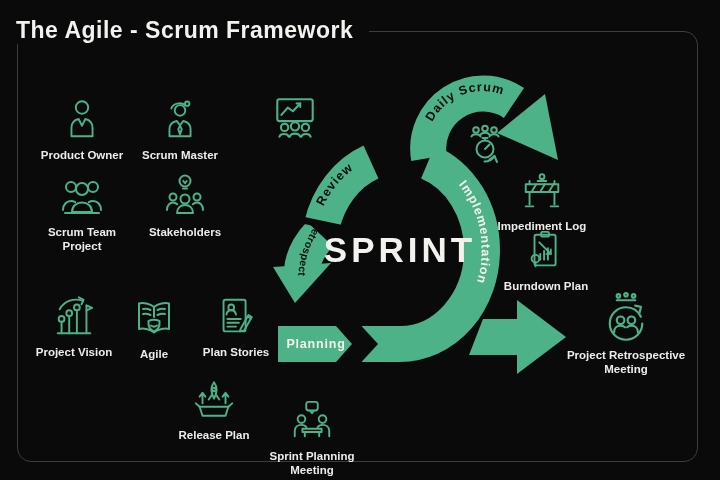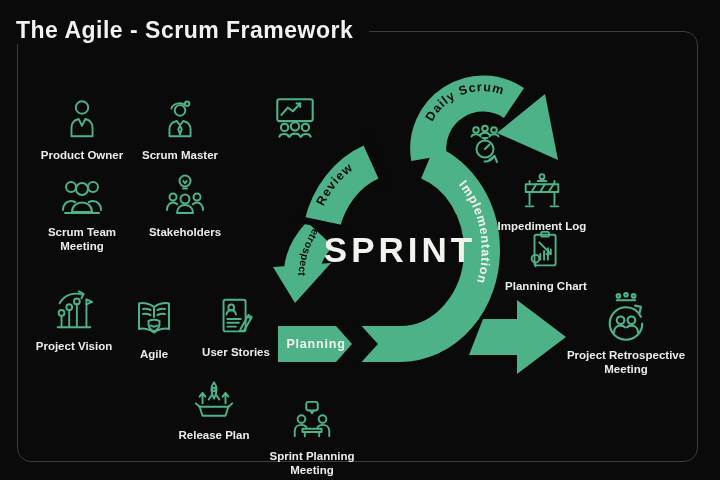--- a/index.html
+++ b/index.html
@@ -140,39 +140,39 @@
 <div class="node narrow" style="left:40px;top:172px">
   <svg class="lic" width="48" height="48" viewBox="0 0 48 48">
     <circle cx="13" cy="15" r="5"></circle>
       <circle cx="35" cy="15" r="5"></circle>
       <circle cx="24" cy="17" r="6"></circle>
     <path d="M5 38c0-6 4-9 8-9 1.8 0 3 .4 4.2 1.2"></path>
       <path d="M43 38c0-6-4-9-8-9-1.8 0-3 .4-4.2 1.2"></path>
     <path d="M14 40c0-6 4.5-9.5 10-9.5S34 34 34 40z"></path>
       <path d="M7 41h34"></path>
   </svg>
-  <div class="nlabel">Scrum Team Meeting</div>
+  <div class="nlabel">Scrum Team Project</div>
 </div>
 
 <div class="node" style="left:130px;top:172px">
   <svg class="lic" width="48" height="48" viewBox="0 0 48 48">
     <circle cx="24" cy="9" r="5.5"></circle>
       <path d="M22 16.5h4"></path>
       <path d="M22.3 9l1.7 2.2L25.7 9"></path>
     <circle cx="12" cy="25" r="3.5"></circle>
       <circle cx="36" cy="25" r="3.5"></circle>
       <circle cx="24" cy="27" r="4.5"></circle>
     <path d="M6 38c0-5 3-7.5 6-7.5 1.6 0 3 .6 4.2 1.8"></path>
       <path d="M42 38c0-5-3-7.5-6-7.5-1.6 0-3 .6-4.2 1.8"></path>
     <path d="M16 41c0-5 3.5-8 8-8s8 3 8 8z"></path>
   </svg>
   <div class="nlabel">Stakeholders</div>
 </div>
 
-<div class="node" style="left:19px;top:288px">
+<div class="node" style="left:19px;top:294px">
   <svg class="lic" width="46" height="46" viewBox="0 0 48 48">
     <path d="M7 41h34"></path>
     <circle cx="11" cy="26" r="3"></circle>
       <path d="M11 29v12"></path>
     <circle cx="19" cy="20" r="3"></circle>
       <path d="M19 23v18"></path>
     <circle cx="27" cy="14" r="3"></circle>
       <path d="M27 17v24"></path>
     <path d="M9 16C14 7 24 4 33 7"></path>
       <path d="M29 3.5l5 2.5-2.2 4.8"></path>
@@ -195,21 +195,21 @@
 
 <div class="node" style="left:181px;top:294px">
   <svg class="lic" width="46" height="46" viewBox="0 0 48 48">
     <rect x="11" y="6" width="23" height="33" rx="2"></rect>
     <circle cx="19" cy="14" r="3"></circle>
       <path d="M14 21.5c.5-3 3-4.5 5-4.5s4.5 1.5 5 4.5"></path>
     <path d="M15 26h14M15 30h12M15 34h9"></path>
     <path d="M29 36l8-14 3.5 2-8 14-4.5 1z"></path>
       <path d="M36 23.5l3.5 2"></path>
   </svg>
-  <div class="nlabel">User Stories</div>
+  <div class="nlabel">Plan Stories</div>
 </div>
 
 <div class="node" style="left:159px;top:377px">
   <svg class="lic" width="46" height="46" viewBox="0 0 48 48">
     <path d="M9 31l3 9.5h24l3-9.5"></path>
       <path d="M9 31h30"></path>
       <path d="M9 31l-4-3.5M39 31l4-3.5"></path>
     <path d="M24 5.5c-3 4-3.5 10.5 0 17 3.5-6.5 3-13 0-17z"></path>
       <circle cx="24" cy="13" r="1.8"></circle>
     <path d="M21.5 19l-3 4.5M26.5 19l3 4.5"></path>
@@ -248,21 +248,21 @@
 <div class="node" style="left:491px;top:228px">
   <svg class="lic" width="46" height="46" viewBox="0 0 48 48">
     <rect x="12" y="7" width="22" height="32" rx="2"></rect>
       <rect x="19" y="4" width="8" height="5" rx="1"></rect>
     <path d="M18 33v-6M22 33v-9M26 33v-12"></path>
     <path d="M17 15l12 12"></path>
       <path d="M29 22.5V27h-4.5"></path>
     <circle cx="13" cy="32" r="4"></circle>
       <path d="M13 36v4"></path>
   </svg>
-  <div class="nlabel">Planning Chart</div>
+  <div class="nlabel">Burndown Plan</div>
 </div>
 
 <div class="node wide" style="left:551px;top:291px">
   <svg class="lic" width="52" height="52" viewBox="0 0 48 48">
     <circle cx="17" cy="4.5" r="1.6"></circle>
       <circle cx="24" cy="3.5" r="1.6"></circle>
       <circle cx="31" cy="4.5" r="1.6"></circle>
     <path d="M15.5 8.5h17"></path>
     <path d="M39 30c0 8.5-6.8 15-15 15S9 38.5 9 30s6.8-15 15-15c6 0 11.2 3.5 13.7 8.7"></path>
     <path d="M32.5 13.5l5.3 1.2-1.3 5.3"></path>

